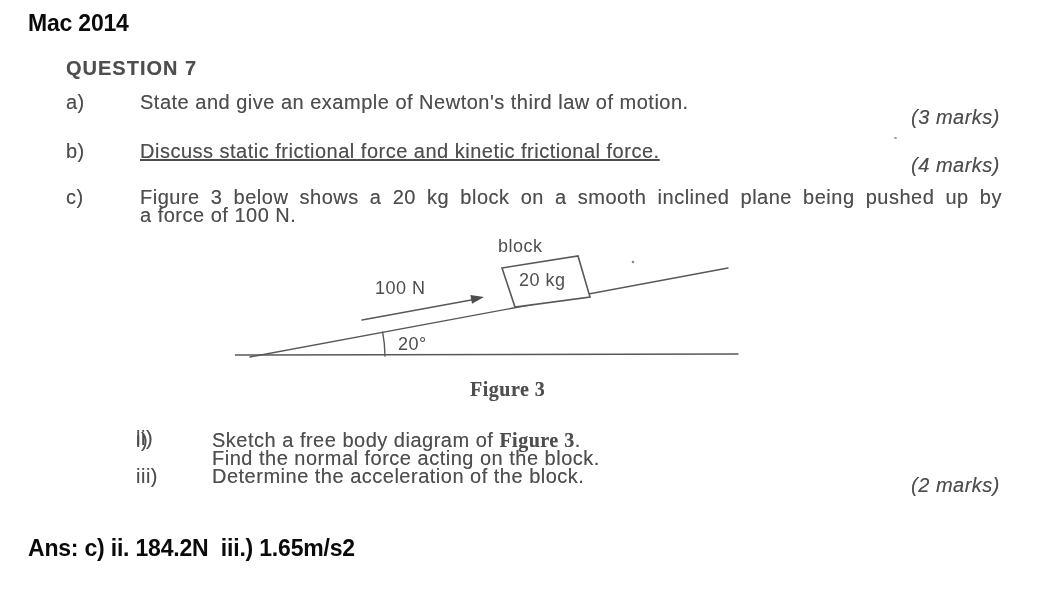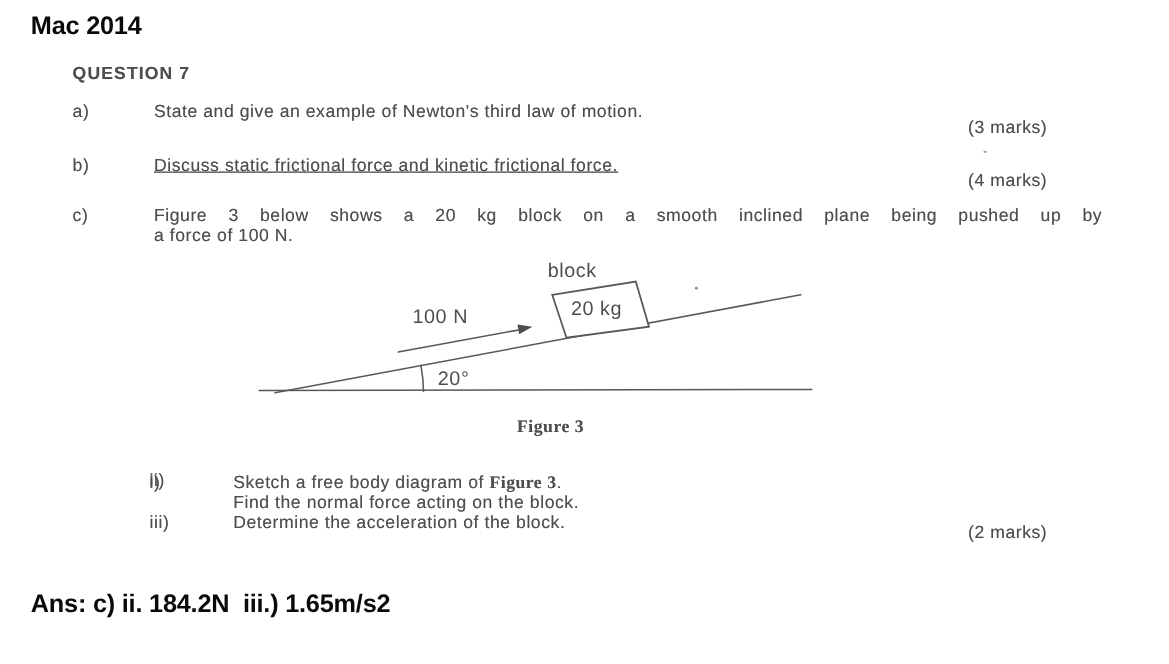--- a/index.html
+++ b/index.html
@@ -19,36 +19,36 @@
   .overlay-note{
     font-weight:bold;
     font-size:23px;
     line-height:28px;
     color:var(--overlay-ink);
     white-space:pre;
     letter-spacing:-0.2px;
   }
   
   .scan-text{
-    font-size:16px;
+    font-size:20px;
     line-height:18px;
     color:var(--scan-ink);
     letter-spacing:0.5px;
     white-space:pre;
     text-shadow:0 0 0.5px rgba(78,78,78,0.55);
   }
   .bold{font-weight:bold;font-family:Liberation Serif, serif;}
   .q-title{font-weight:bold;letter-spacing:1px;}
   .justify-line{
     white-space:normal;
     text-align:justify;
     text-align-last:justify;
     width:862px;
   }
-  .marks{width:120px;}
+  .marks{width:120px;text-align:right;font-style:italic;}
   .fig-svg text{
     font-family:"Liberation Sans", sans-serif;
     font-size:18px;
     fill:var(--scan-ink);
     letter-spacing:0.5px;
   }
   .fig-svg .stroke{
     stroke:#585858;stroke-width:1.4;fill:none;stroke-linecap:round;
   }
   .fig-svg .blockshape{fill:#ffffff;stroke:#585858;stroke-width:1.6;}

